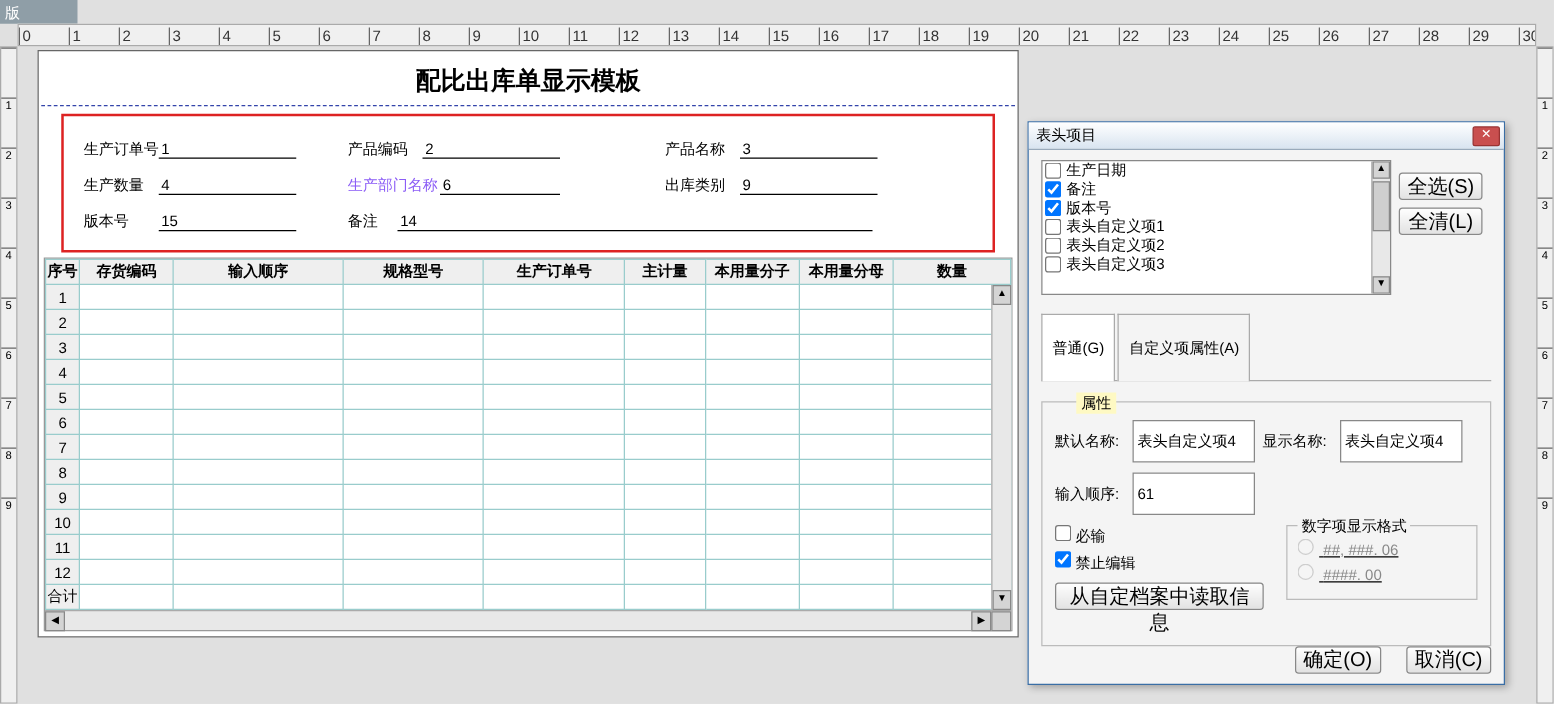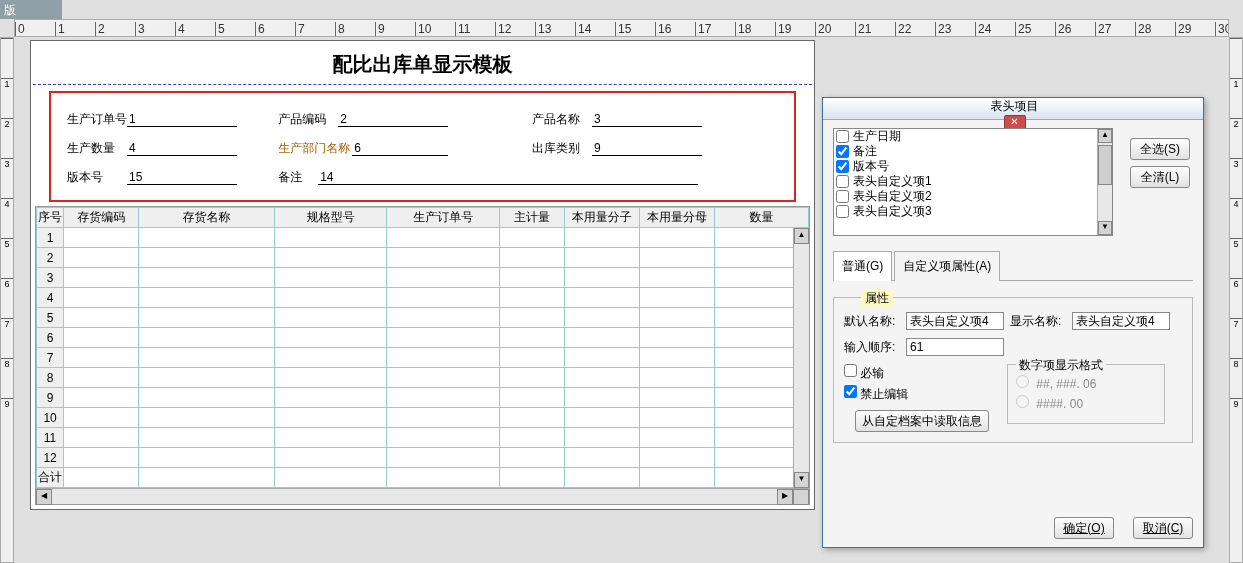--- a/index.html
+++ b/index.html
@@ -19,80 +19,80 @@
 .canvas-area { position: absolute; top: 40px; left: 30px; width: 785px; background: #fff; border: 1px solid #666; }
 
 .template-title { text-align: center; font-size: 20px; font-weight: bold; padding: 10px 0 6px; }
 
 .dashed { border-top: 1px dashed #34a; margin: 0 2px; }
 
 .header-box { border: 2px solid #d22; margin: 6px 18px 4px; padding: 12px 12px 8px; position: relative; }
 .header-box table { width: 100%; border-collapse: collapse; }
 .header-box td { padding: 6px 4px; vertical-align: bottom; }
 .lbl { display: inline-block; width: 60px; }
-.lbl-blue { color: #a16207; width: 74px; display: inline-block; }
+.lbl-blue { color: #8b5cf6; width: 74px; display: inline-block; }
 .uline { display: inline-block; border-bottom: 1px solid #000; min-width: 110px; padding-left: 2px; }
 .uline-long { min-width: 380px; }
 
 .grid-wrap { border: 1px solid #999; margin: 0 4px 4px; position: relative; }
 .grid-wrap table { border-collapse: collapse; width: 100%; table-layout: fixed; }
 .grid-wrap th, .grid-wrap td { border: 1px solid #9cc; font-size: 12px; text-align: center; height: 20px; background: #fff; }
-.grid-wrap th { background: #efefef; font-weight: normal; }
+.grid-wrap th { background: #efefef; font-weight: bold; }
 .grid-wrap .rownum { background: #efefef; width: 26px; }
 .grid-wrap .corner { background: #efefef; width: 26px; }
 .scroll-h { height: 16px; background: #e8e8e8; border-top: 1px solid #aaa; position: relative; }
 .scroll-h .arrow { width: 16px; height: 16px; background: #d4d4d4; border: 1px solid #888; display: inline-block; text-align: center; line-height: 12px; font-size: 8px; position: absolute; }
 .scroll-h .arrow.l { left: 0; }
 .scroll-h .arrow.r { right: 16px; }
 .scroll-h .corner-grip { width: 16px; height: 16px; background: #d4d4d4; border: 1px solid #888; position: absolute; right: 0; }
 .scroll-v { position: absolute; top: 21px; right: 0; width: 16px; bottom: 16px; background: #e8e8e8; border-left: 1px solid #aaa; }
 .scroll-v .arrow { height: 16px; background: #d4d4d4; border: 1px solid #888; text-align: center; font-size: 8px; line-height: 12px; }
 
 
 .dialog { position: absolute; top: 97px; left: 822px; width: 382px; height: 451px; background: #f4f4f4; border: 1px solid #3a6ea5; box-shadow: 2px 2px 6px rgba(0,0,0,.3); }
-.dialog .titlebar { height: 22px; background: linear-gradient(#fff,#d8e4f0); border-bottom: 1px solid #9ab; display: flex; align-items: center; padding: 0 3px 0 6px; flex-direction: column; }
+.dialog .titlebar { height: 22px; background: linear-gradient(#fff,#d8e4f0); border-bottom: 1px solid #9ab; display: flex; align-items: center; padding: 0 3px 0 6px; }
 .dialog .titlebar .ttl { flex: 1; font-size: 12px; }
 .dialog .titlebar .x { width: 22px; height: 16px; background: #c94f4f; color: #fff; border: 1px solid #933; text-align: center; line-height: 12px; font-size: 10px; border-radius: 2px; }
 
 .dialog-body { padding: 8px 10px; }
 
 .list-area { display: flex; gap: 6px; }
 .listbox { width: 280px; height: 108px; border: 1px solid #888; background: #fff; overflow: hidden; font-size: 12px; position: relative; }
 .list-header { padding: 2px 4px; }
 .list-header span:first-child { display: inline-block; width: 40px; }
 .list-items { }
 .li { display: flex; align-items: center; height: 15px; padding: 0 2px; }
 .li input { margin-right: 4px; }
 .list-scroll { position: absolute; right: 0; top: 0; bottom: 0; width: 15px; background: #e8e8e8; border-left: 1px solid #aaa; }
 .list-scroll .arrow { height: 14px; background: #d4d4d4; border: 1px solid #888; font-size: 8px; text-align: center; line-height: 10px; }
 .list-scroll .thumb { height: 40px; background: #cfcfcf; border: 1px solid #888; margin-top: 2px; }
 
 .side-btns { display: flex; flex-direction: column; gap: 6px; padding-top: 10px; }
-.btn { min-width: 60px; height: 22px; background: linear-gradient(#fefefe,#e2e2e2); border: 1px solid #888; border-radius: 3px; font-size: 12px; padding: 0 6px; margin-left: 11px; }
+.btn { min-width: 60px; height: 22px; background: linear-gradient(#fefefe,#e2e2e2); border: 1px solid #888; border-radius: 3px; font-size: 16px; padding: 0 6px; }
 
 .tabs { margin-top: 14px; border-bottom: 1px solid #aaa; display: flex; }
-.tab { padding: 6px 8px; border: 1px solid #aaa; border-bottom: none; background: #f4f4f4; margin-right: 2px; position: relative; top: 1px; }
+.tab { padding: 18px 8px; border: 1px solid #aaa; border-bottom: none; background: #f4f4f4; margin-right: 2px; position: relative; top: 1px; }
 .tab.active { background: #fff; }
 
 .group { border: 1px solid #bbb; margin-top: 16px; padding: 14px 10px 10px; position: relative; }
 .group .legend { position: absolute; top: -8px; left: 27px; background: #fef9c3; padding: 0 4px; font-size: 12px; }
 
 .form-row { display: flex; align-items: center; margin-bottom: 8px; gap: 6px; }
 .form-row .flab { width: 56px; }
-.form-row input[type=text] { height: 18px; border: 1px solid #888; padding: 0 3px; font-size: 12px; }
-
-.numfmt { border: 1px solid #bbb; padding: 10px 8px 8px; position: relative; width: 158px; }
+.form-row input[type=text] { height: 34px; border: 1px solid #888; padding: 0 3px; font-size: 12px; }
+
+.numfmt { border: 1px solid #bbb; padding: 10px 8px 8px; position: relative; width: 158px; text-decoration: underline; }
 .numfmt .legend { position: absolute; top: -8px; left: 8px; background: #f4f4f4; padding: 0 3px; }
 .numfmt label { display: block; margin-bottom: 4px; color: #888; }
 .numfmt input[type=radio] { margin-right: 4px; }
 
 .bottom-row { display: flex; align-items: flex-start; gap: 18px; margin-top: 4px; }
 .checks label { display: block; margin-bottom: 3px; }
 
-.dlg-footer { position: absolute; bottom: 8px; right: 10px; display: flex; gap: 8px; text-decoration: underline; }
+.dlg-footer { position: absolute; bottom: 8px; right: 10px; display: flex; gap: 20px; }
 </style>
 </head>
 <body>
 
 <div class="title-strip">版</div>
 
 <div class="ruler-h">
   <span class="tick">0</span><span class="tick">1</span><span class="tick">2</span><span class="tick">3</span><span class="tick">4</span><span class="tick">5</span><span class="tick">6</span><span class="tick">7</span><span class="tick">8</span><span class="tick">9</span><span class="tick">10</span><span class="tick">11</span><span class="tick">12</span><span class="tick">13</span><span class="tick">14</span><span class="tick">15</span><span class="tick">16</span><span class="tick">17</span><span class="tick">18</span><span class="tick">19</span><span class="tick">20</span><span class="tick">21</span><span class="tick">22</span><span class="tick">23</span><span class="tick">24</span><span class="tick">25</span><span class="tick">26</span><span class="tick">27</span><span class="tick">28</span><span class="tick">29</span><span class="tick">30</span>
 </div>
 <div class="ruler-v">
@@ -155,21 +155,21 @@
           <col style="width:108px">
           <col style="width:62px">
           <col style="width:72px">
           <col style="width:72px">
           <col style="width:90px">
       </colgroup>
       <thead>
         <tr>
           <th class="corner">序号</th>
           <th>存货编码</th>
-          <th>存货名称</th>
+          <th>输入顺序</th>
           <th>规格型号</th>
           <th>生产订单号</th>
           <th>主计量</th>
           <th>本用量分子</th>
           <th>本用量分母</th>
           <th>数量</th>
         </tr>
       </thead>
       <tbody id="grid-body">
           <tr>

